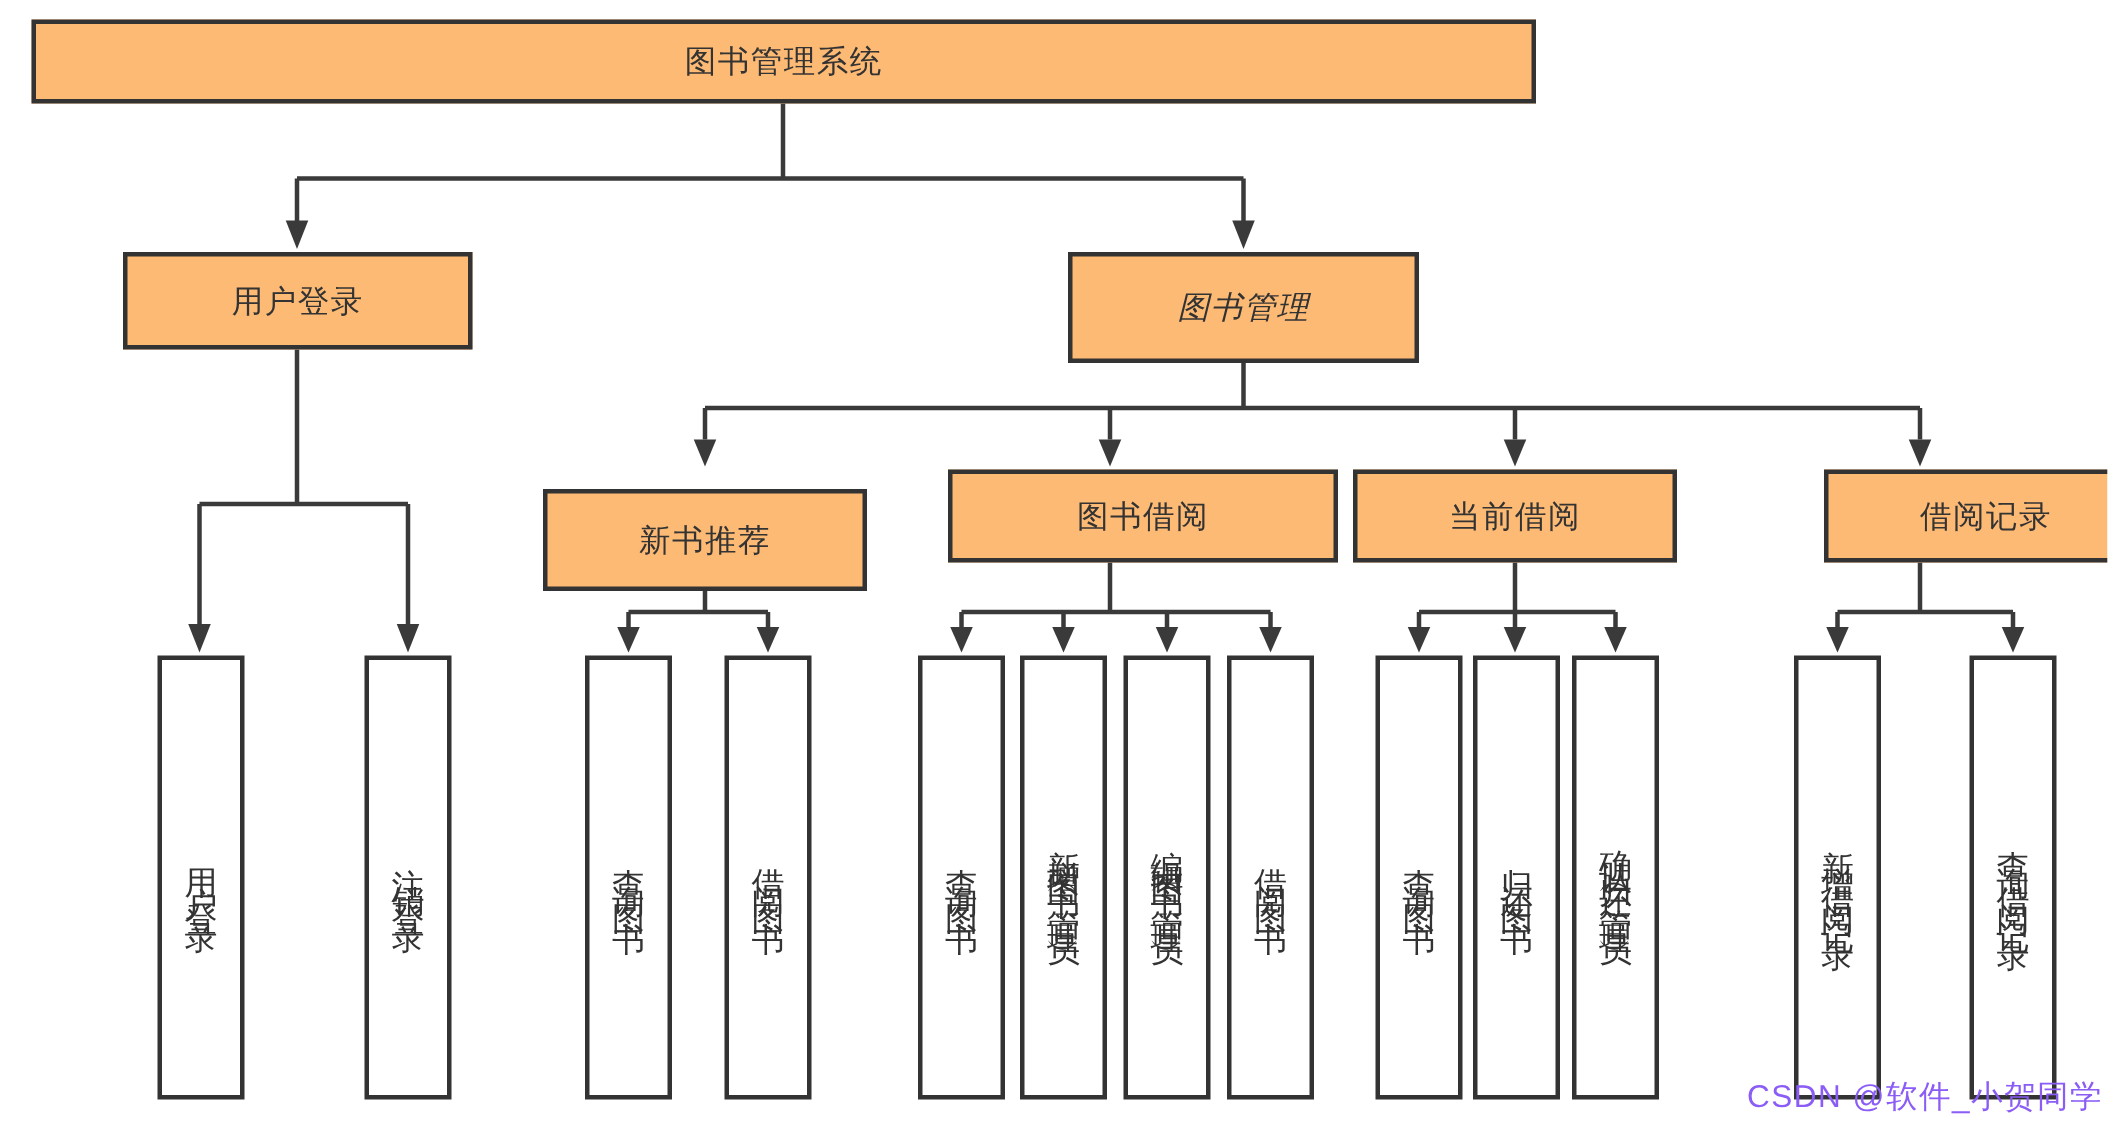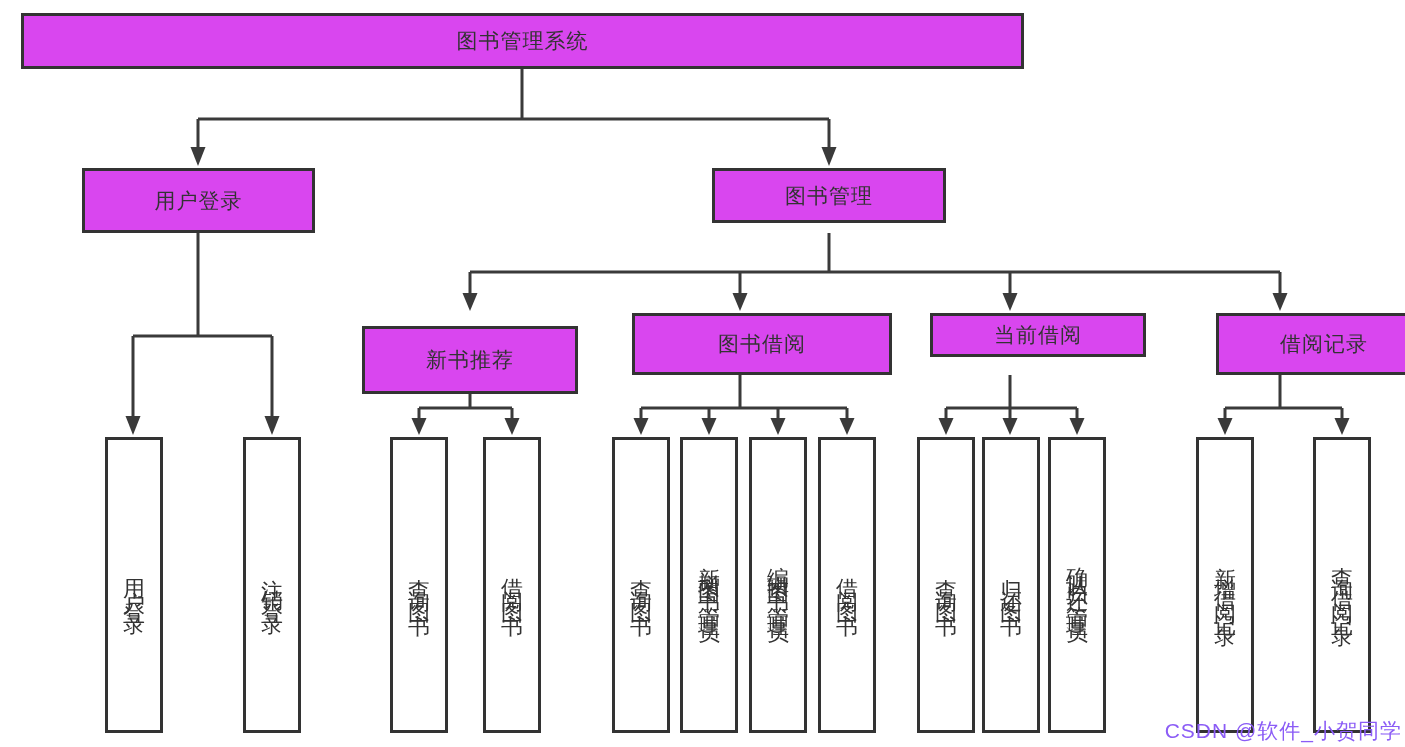--- a/index.html
+++ b/index.html
@@ -9,21 +9,21 @@
     height: 747px;
     background: #ffffff;
     font-family: "Liberation Sans", sans-serif;
     overflow: hidden;
   }
   #wires { position: absolute; left: 0; top: 0; width: 1405px; height: 747px; }
   .box {
     position: absolute;
     box-sizing: border-box;
     border: 3px solid #333333;
-    background: #d946ef;
+    background: #fdba74;
     display: flex;
     align-items: center;
     justify-content: center;
     color: #333333;
     font-size: 21px;
     letter-spacing: 1px;
     z-index: 2;
   }
   .leaf {
     position: absolute;
@@ -117,25 +117,25 @@
       <path d="M1280,375 V408 M1225,408 H1342"></path>
       <path d="M1225,408 V419 M1342,408 V419"></path>
       <path d="M1217.5,418 L1232.5,418 L1225,435 Z" fill="#3a3a3a" stroke="none"></path>
       <path d="M1334.5,418 L1349.5,418 L1342,435 Z" fill="#3a3a3a" stroke="none"></path>
     </g>
   </svg>
 
   <div class="box" style="left:21px; top:13px; width:1003px; height:56px;">图书管理系统</div>
 
   <div class="box" style="left:82px; top:168px; width:233px; height:65px;">用户登录</div>
-  <div class="box" style="left:712px; top:168px; width:234px; height:55px;">图书管理</div>
+  <div class="box" style="left:712px; top:168px; width:234px; height:74px;font-style:italic;">图书管理</div>
 
   <div class="box" style="left:362px; top:326px; width:216px; height:68px;">新书推荐</div>
   <div class="box" style="left:632px; top:313px; width:260px; height:62px;">图书借阅</div>
-  <div class="box" style="left:902px; top:313px; width:216px; height:44px;margin-left:28px;">当前借阅</div>
+  <div class="box" style="left:902px; top:313px; width:216px; height:62px;">当前借阅</div>
   <div class="box" style="left:1172px; top:313px; width:216px; height:62px;margin-left:44px;">借阅记录</div>
 
   <div class="leaf" style="left:105px;">
     <span class="vtext">用户登录</span>
   </div>
   <div class="leaf" style="left:243px;">
     <span class="vtext">注销登录</span>
   </div>
 
   <div class="leaf" style="left:390px;">

